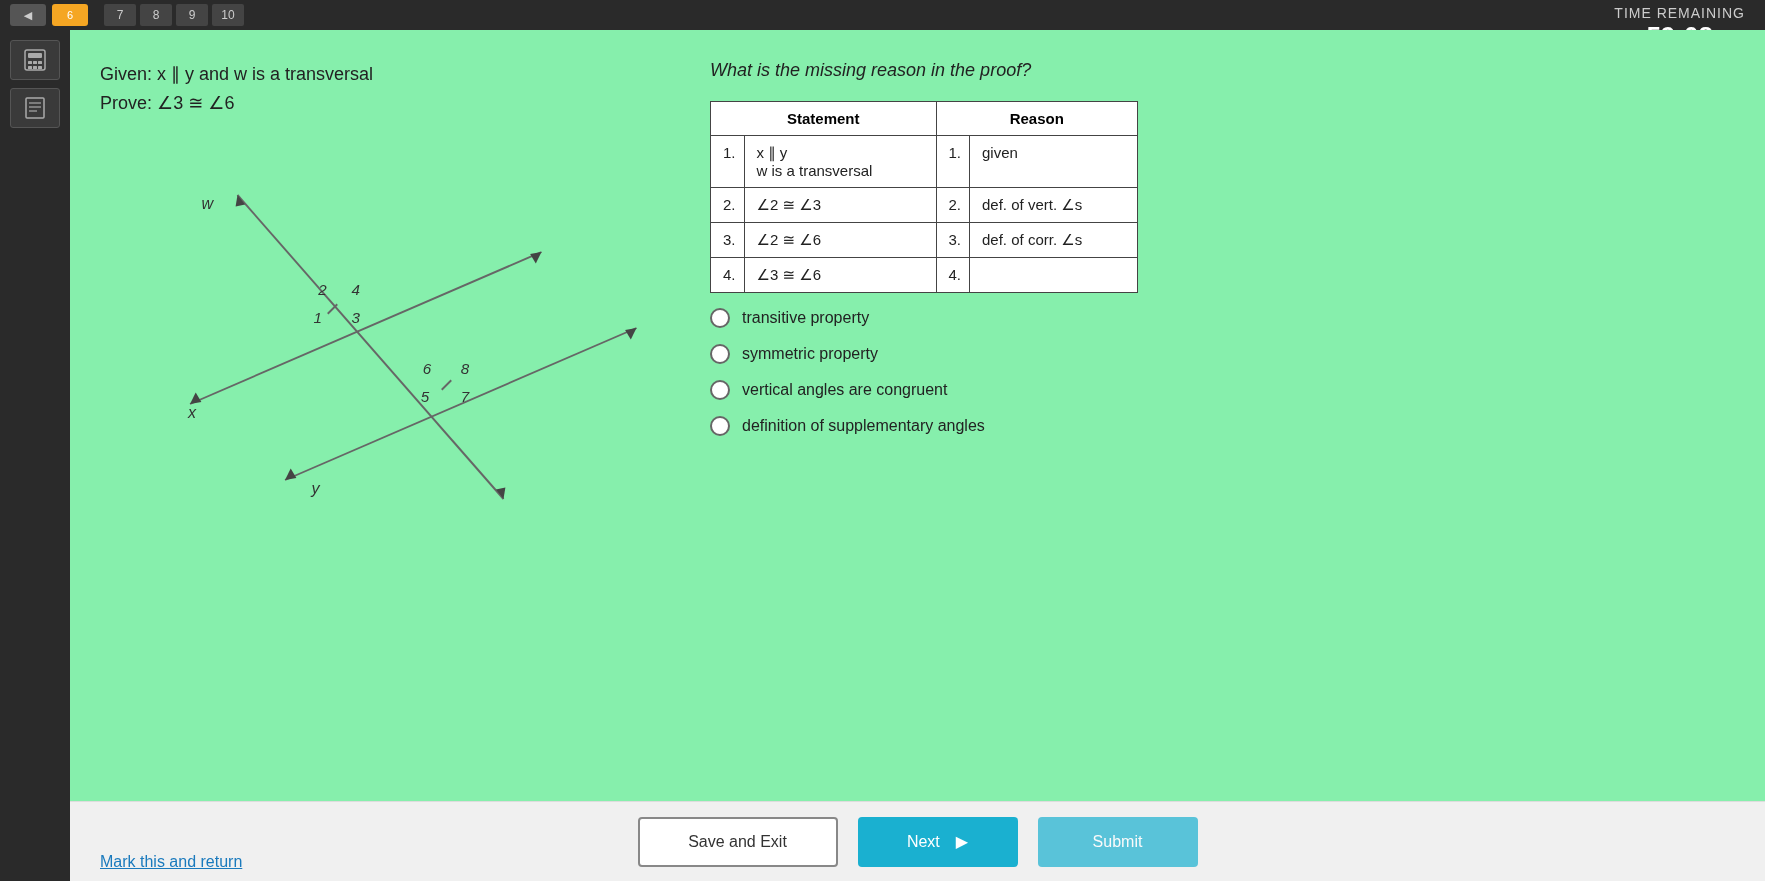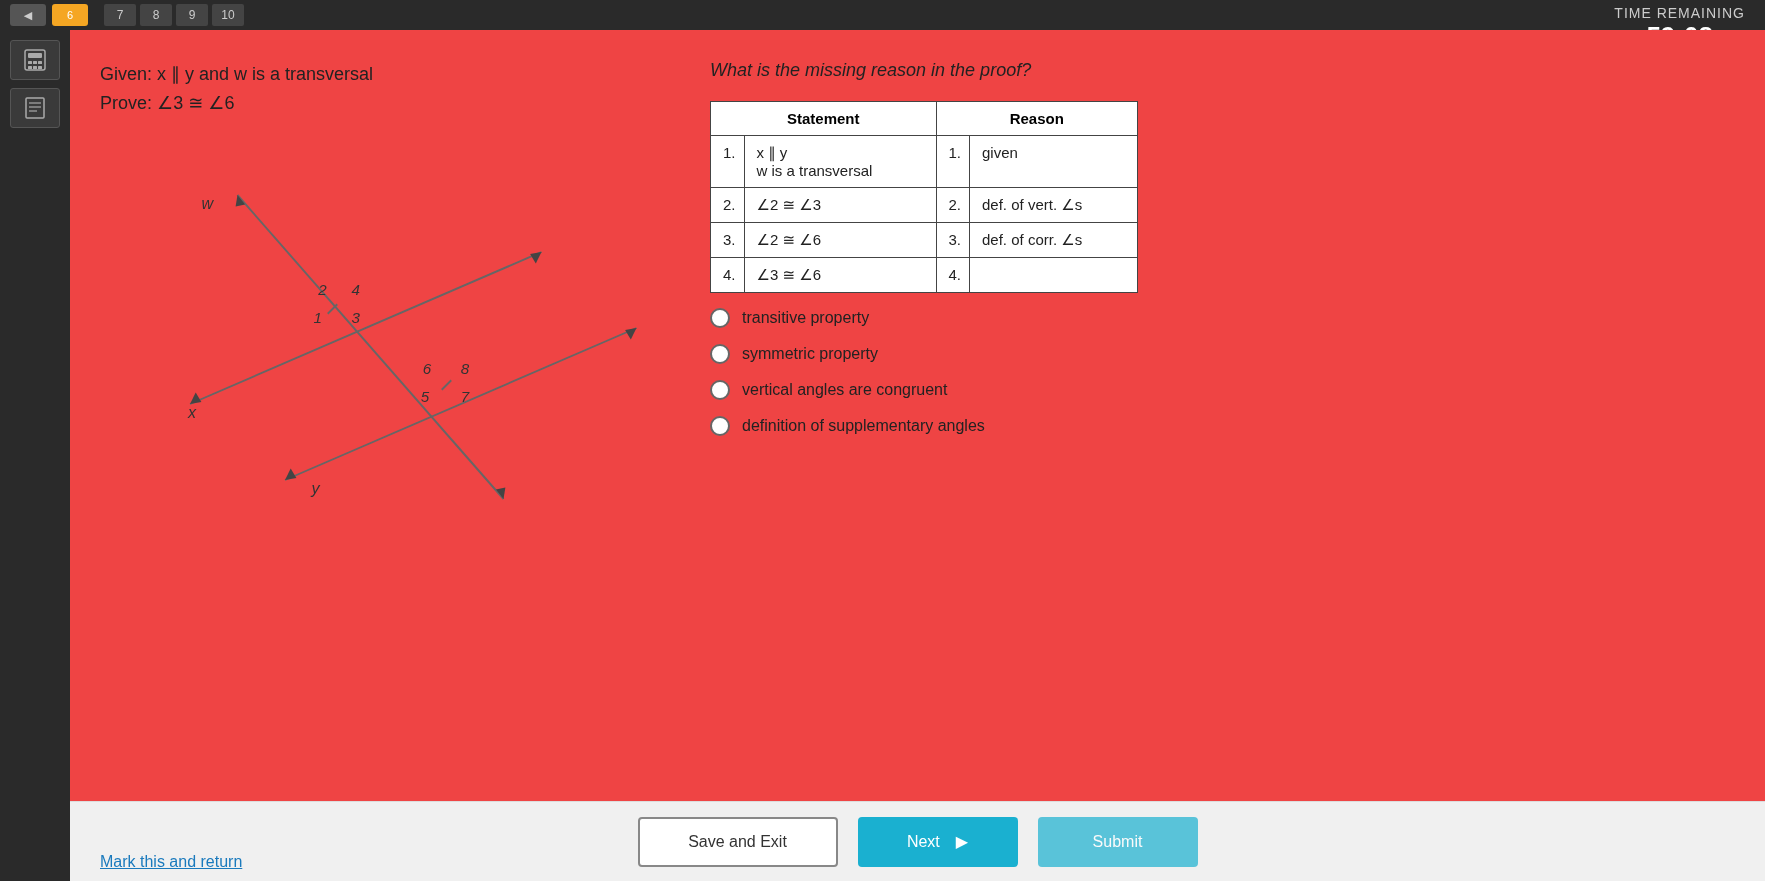--- a/index.html
+++ b/index.html
@@ -112,21 +112,21 @@
       justify-content: center;
     }
 
     
     .main-content {
       position: absolute;
       left: 70px;
       top: 30px;
       width: calc(100% - 70px);
       height: calc(100% - 30px);
-      background: #ef4444;
+      background: #86efac;
       display: flex;
       flex-direction: row;
     }
 
     
     .left-panel {
       flex: 0 0 620px;
       padding: 30px 30px 20px 30px;
       display: flex;
       flex-direction: column;

